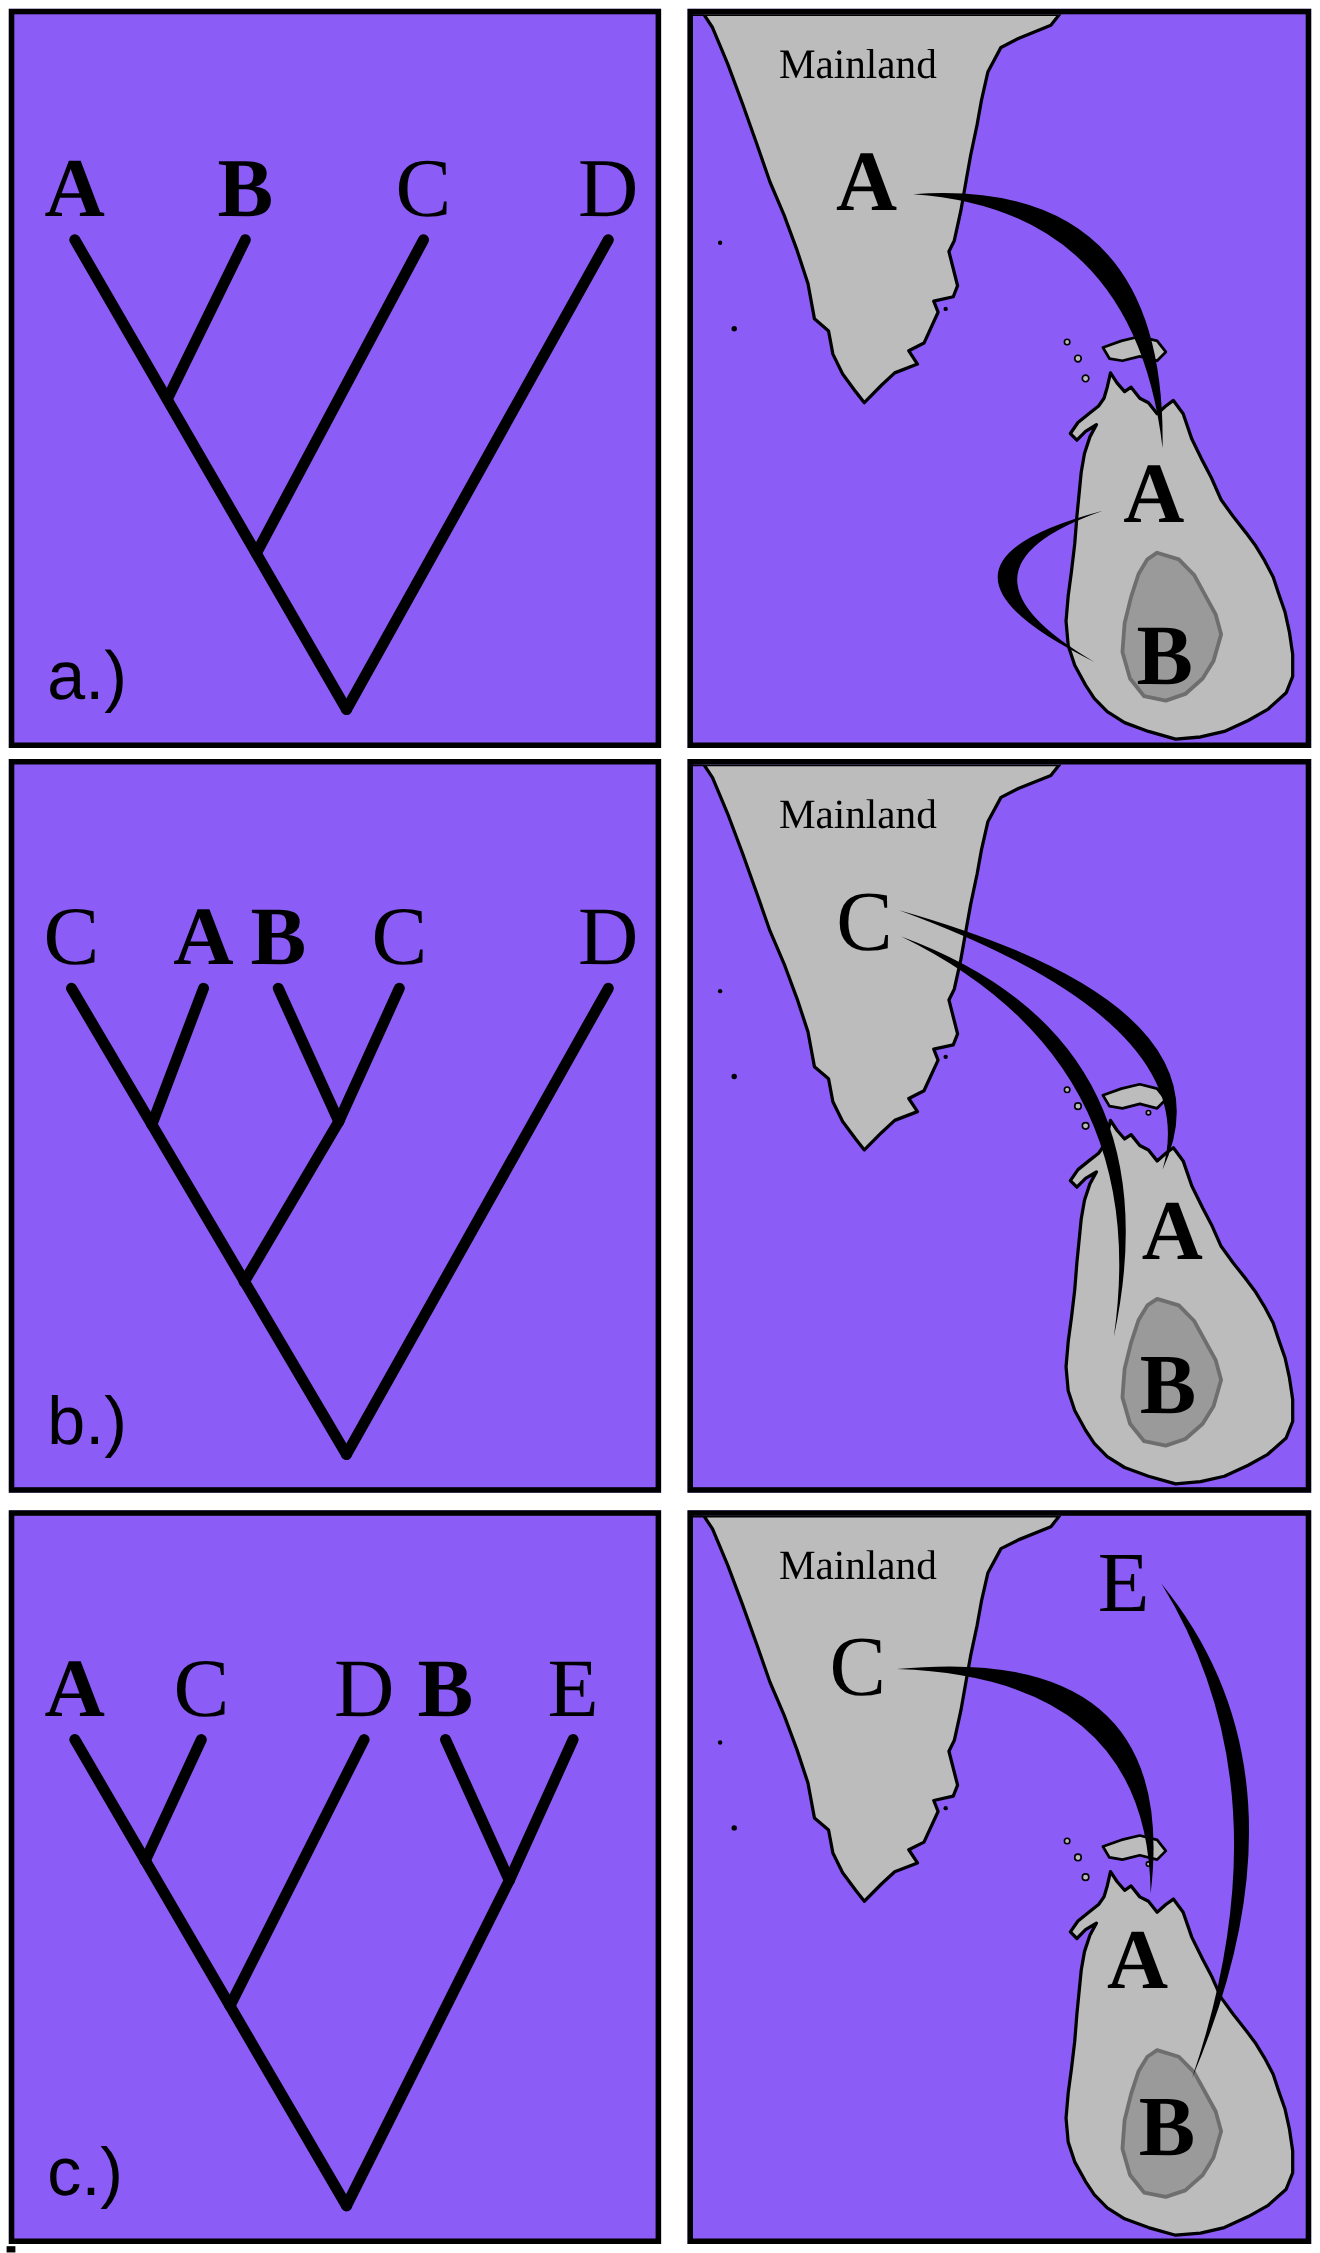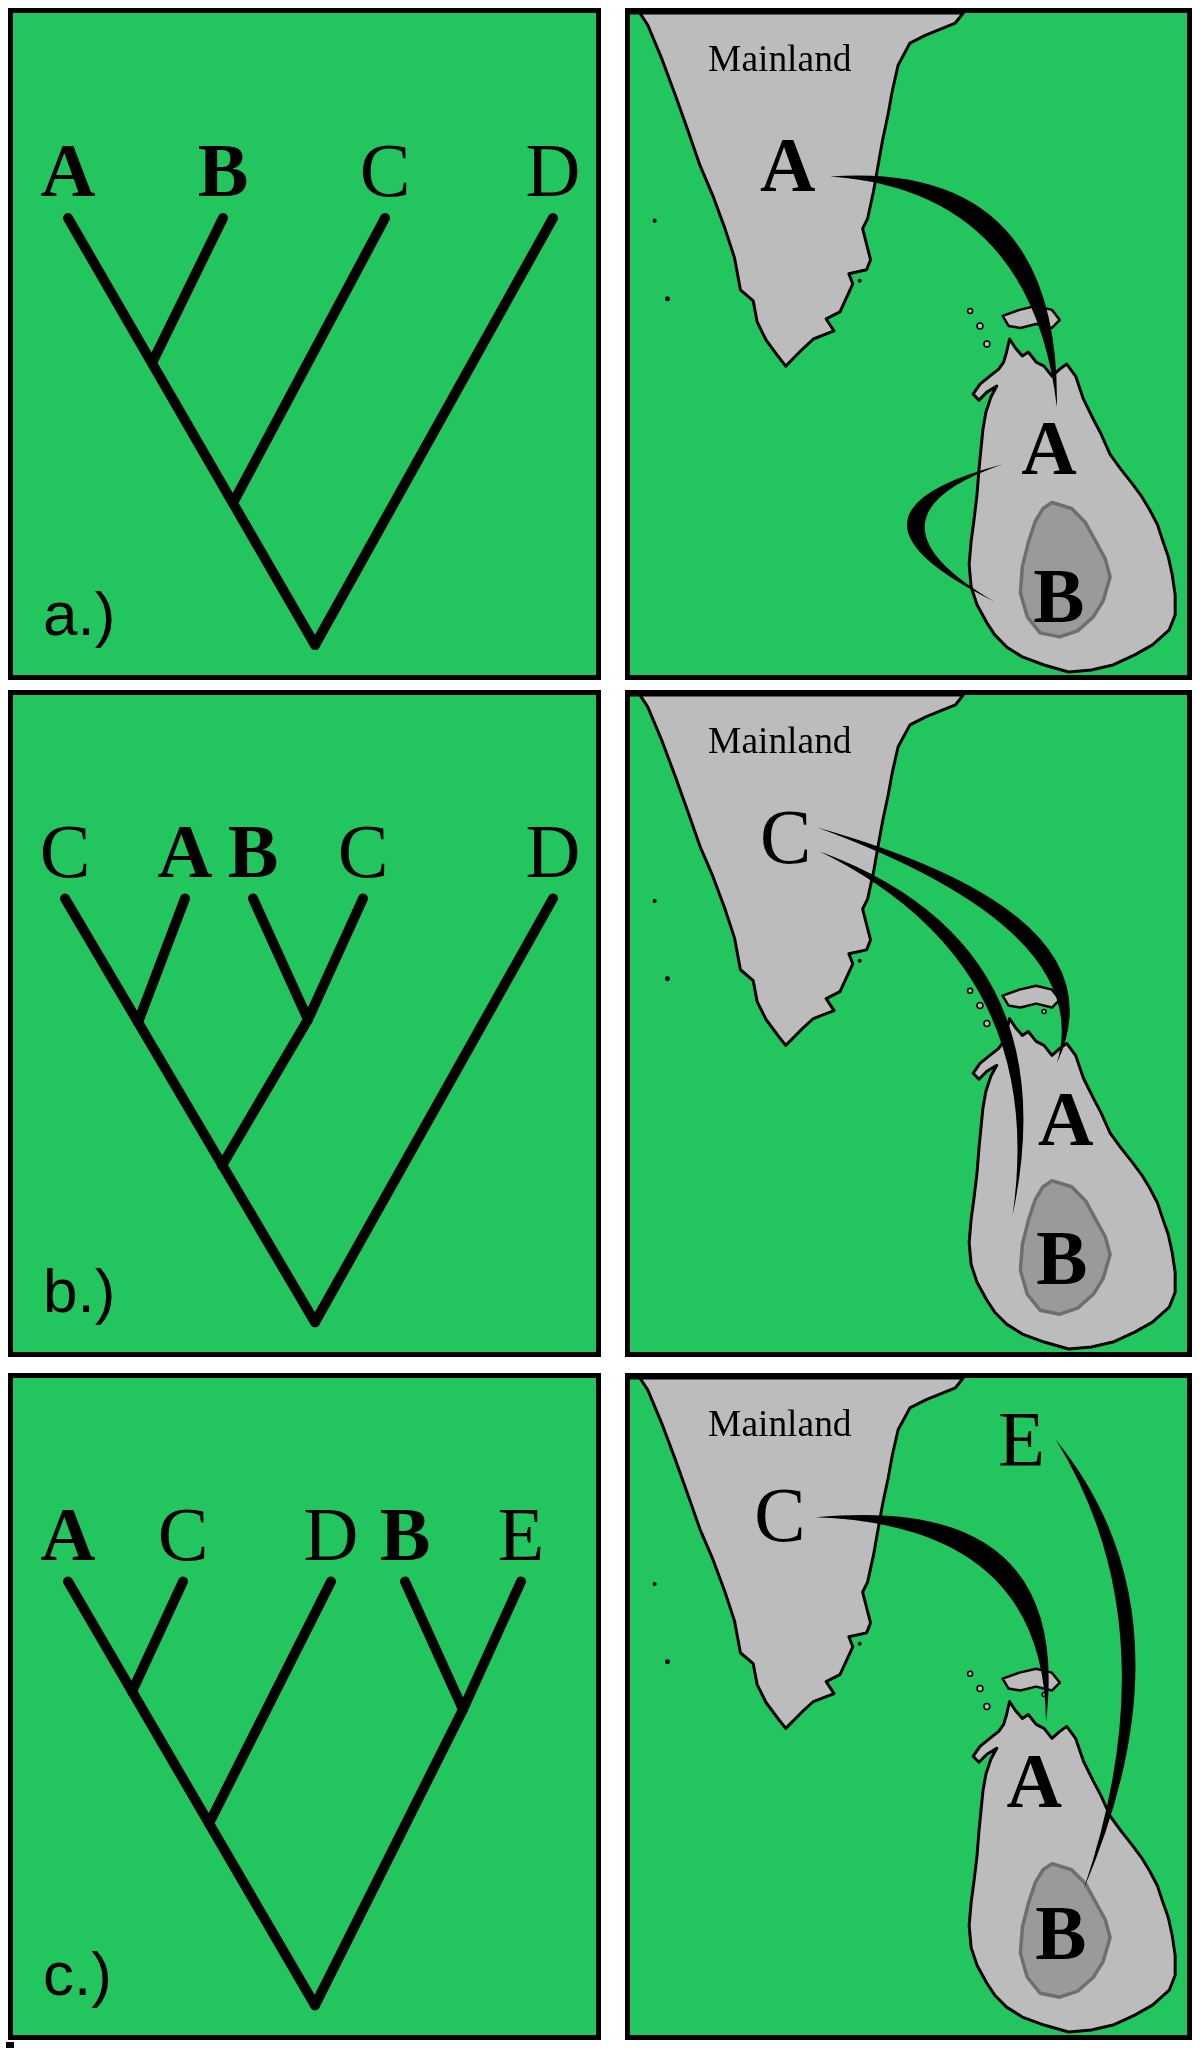--- a/index.html
+++ b/index.html
@@ -1,17 +1,17 @@
 <!DOCTYPE html>
 <html><head>
 <meta charset="utf-8">
 <style>
   html,body{margin:0;padding:0;background:#fff;}
   #figure{position:relative;width:1200px;height:2048px;background:#ffffff;overflow:hidden;}
-  .cell{position:absolute;background:#22c55e;border:5px solid #000;box-sizing:border-box;}
+  .cell{position:absolute;background:#8b5cf6;border:5px solid #000;box-sizing:border-box;}
   .cell svg{display:block;width:100%;height:100%;}
   .serif{font-family:"Liberation Serif","DejaVu Serif",serif;}
   .sans{font-family:"Liberation Sans","DejaVu Sans",sans-serif;}
   .speck{position:absolute;left:6px;top:2042px;width:8px;height:6px;background:#000;}
 </style>
 </head>
 <body>
 
 <div id="figure">
   <div class="speck"></div>

